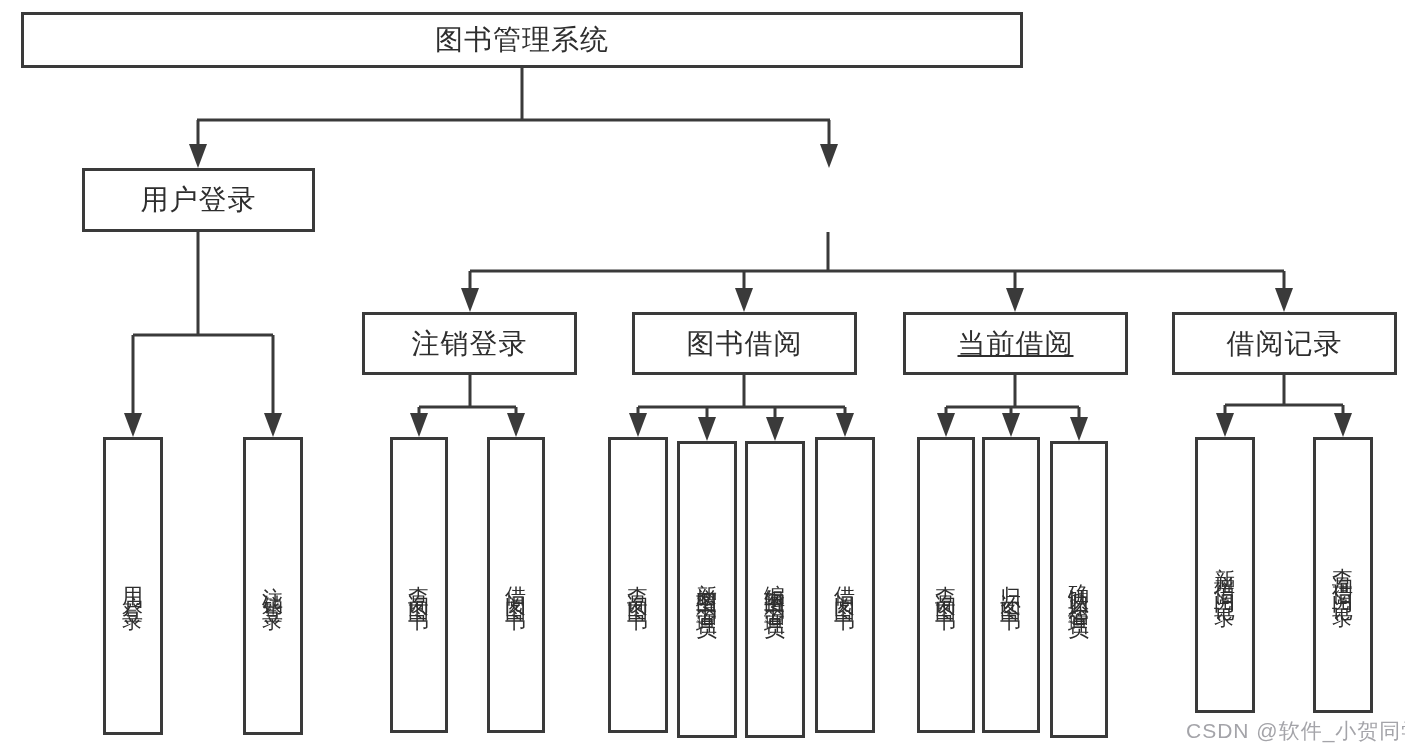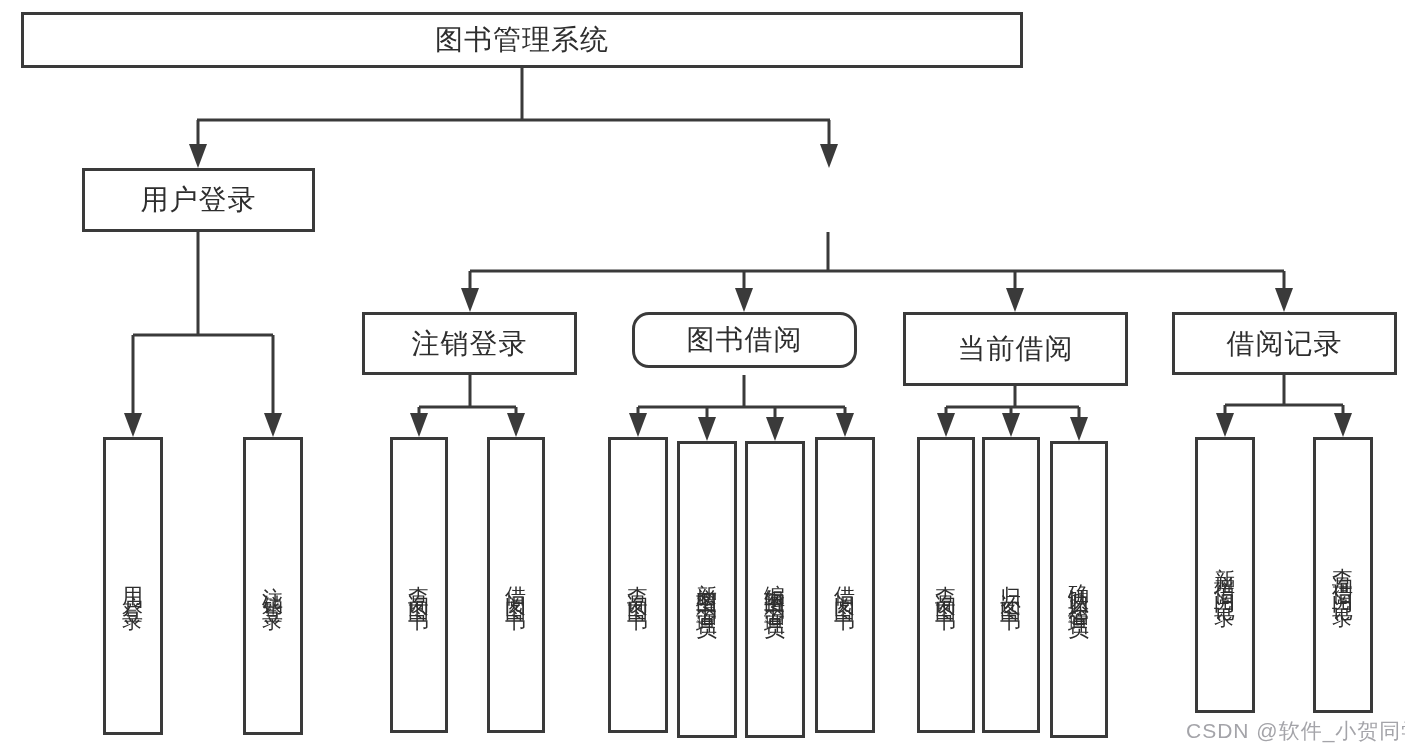--- a/index.html
+++ b/index.html
@@ -58,22 +58,22 @@
   <svg id="wires">
     <path id="wire-path" fill="none" stroke="#3a3a3a" stroke-width="3" d="M522 68 L522 120 M197 120 L830 120 M198 120 L198 152 M829 120 L829 152 M828 232 L828 272 M470 271 L1284 271 M470 271 L470 296 M744 271 L744 296 M1015 271 L1015 296 M1284 271 L1284 296 M198 232 L198 336 M133 335 L273 335 M133 335 L133 421 M273 335 L273 421 M470 375 L470 408 M419 407 L516 407 M419 407 L419 421 M516 407 L516 421 M744 375 L744 408 M638 407 L845 407 M638 407 L638 421 M707 407 L707 425 M775 407 L775 425 M845 407 L845 421 M1015 375 L1015 408 M946 407 L1079 407 M946 407 L946 421 M1011 407 L1011 421 M1079 407 L1079 425 M1284 375 L1284 406 M1225 405 L1343 405 M1225 405 L1225 421 M1343 405 L1343 421"></path>
     <path id="arrow-path" fill="#3a3a3a" stroke="none" d="M198 168 L189 144 L207 144 Z M829 168 L820 144 L838 144 Z M470 312 L461 288 L479 288 Z M744 312 L735 288 L753 288 Z M1015 312 L1006 288 L1024 288 Z M1284 312 L1275 288 L1293 288 Z M133 437 L124 413 L142 413 Z M273 437 L264 413 L282 413 Z M419 437 L410 413 L428 413 Z M516 437 L507 413 L525 413 Z M638 437 L629 413 L647 413 Z M707 441 L698 417 L716 417 Z M775 441 L766 417 L784 417 Z M845 437 L836 413 L854 413 Z M946 437 L937 413 L955 413 Z M1011 437 L1002 413 L1020 413 Z M1079 441 L1070 417 L1088 417 Z M1225 437 L1216 413 L1234 413 Z M1343 437 L1334 413 L1352 413 Z"></path>
   </svg>
 
   <div class="node h" style="left:21px; top:12px; width:1002px; height:56px;">图书管理系统</div>
 
   <div class="node h" style="left:82px; top:168px; width:233px; height:64px;">用户登录</div>
 
   <div class="node h" style="left:362px; top:312px; width:215px; height:63px;">注销登录</div>
-  <div class="node h" style="left:632px; top:312px; width:225px; height:56px;border-radius:17px;">图书借阅</div>
-  <div class="node h" style="left:903px; top:312px; width:225px; height:74px;">当前借阅</div>
+  <div class="node h" style="left:632px; top:312px; width:225px; height:63px;">图书借阅</div>
+  <div class="node h" style="left:903px; top:312px; width:225px; height:63px;text-decoration:underline;">当前借阅</div>
   <div class="node h" style="left:1172px; top:312px; width:225px; height:63px;">借阅记录</div>
 
   <div class="node v" style="left:103px; top:437px; width:60px; height:298px;">用户登录</div>
   <div class="node v" style="left:243px; top:437px; width:60px; height:298px;">注销登录</div>
 
   <div class="node v" style="left:390px; top:437px; width:58px; height:296px;">查询图书</div>
   <div class="node v" style="left:487px; top:437px; width:58px; height:296px;">借阅图书</div>
 
   <div class="node v" style="left:608px; top:437px; width:60px; height:296px;">查询图书</div>
   <div class="node v long" style="left:677px; top:441px; width:60px; height:297px;">新增图书（管理员）</div>

